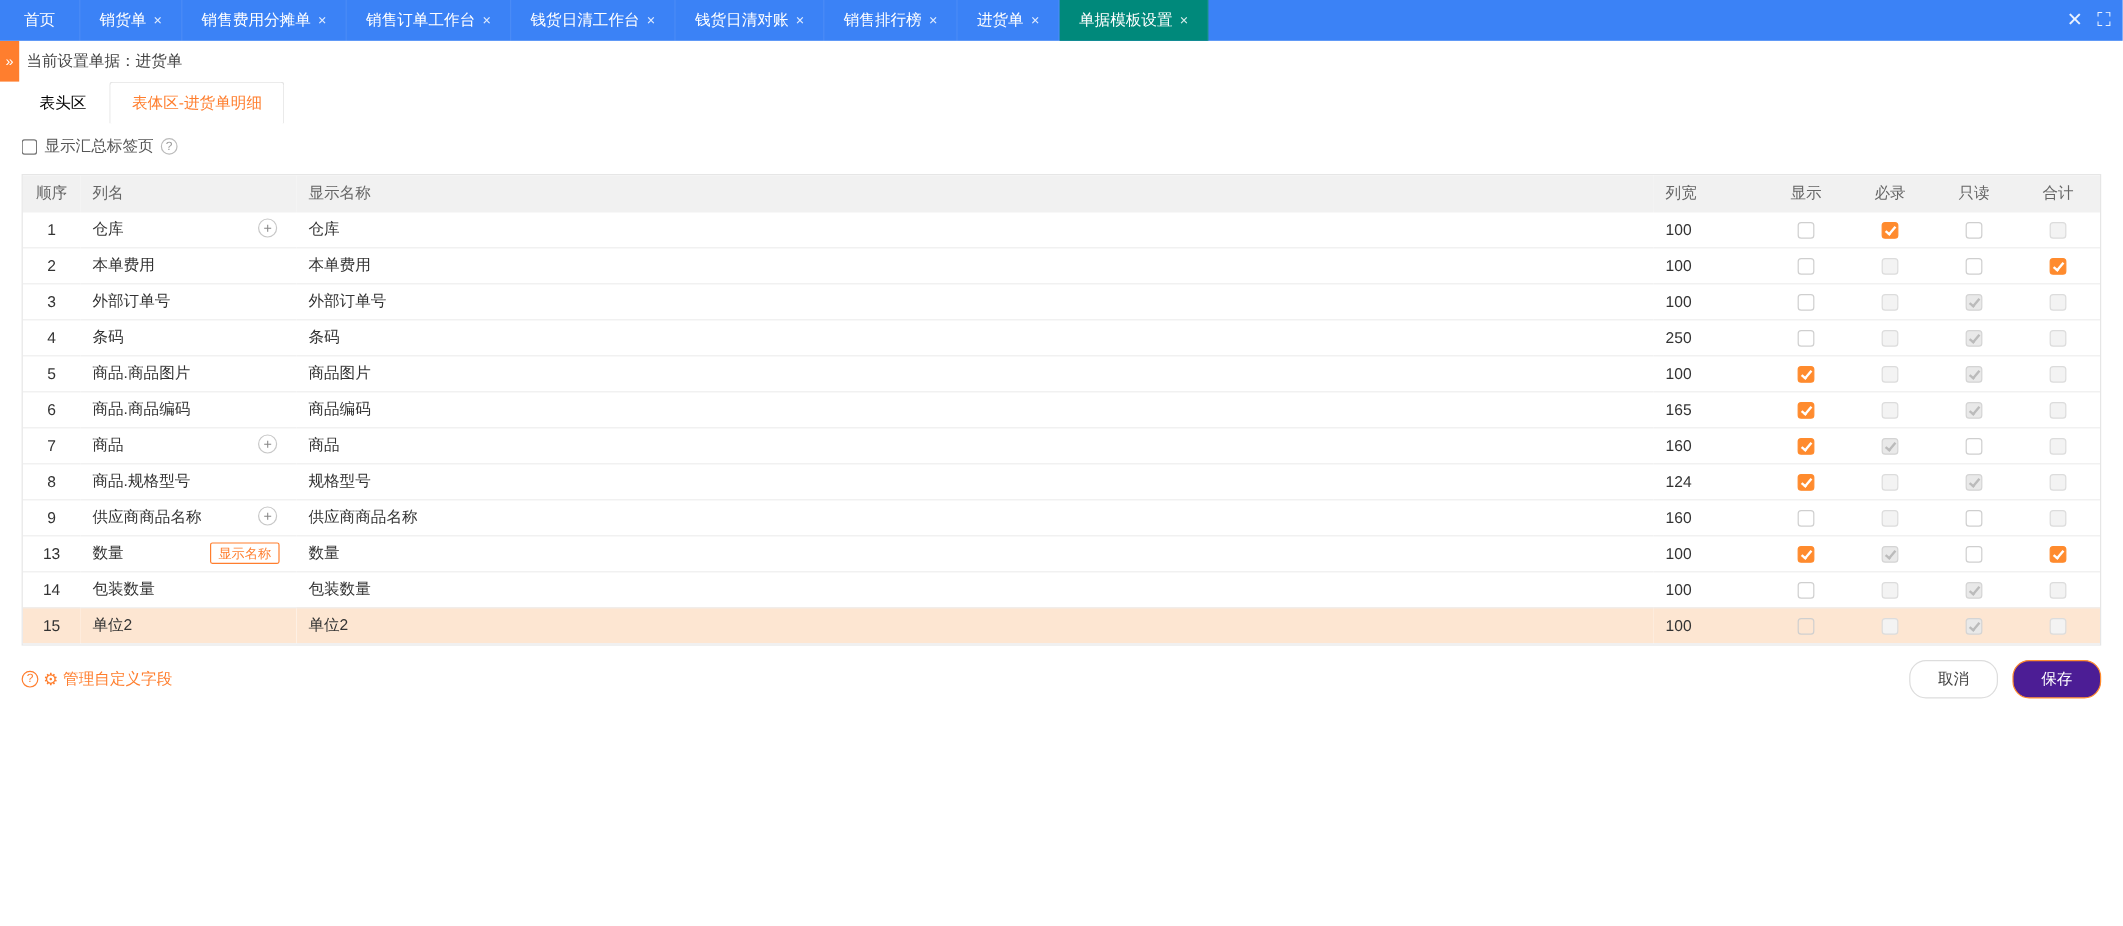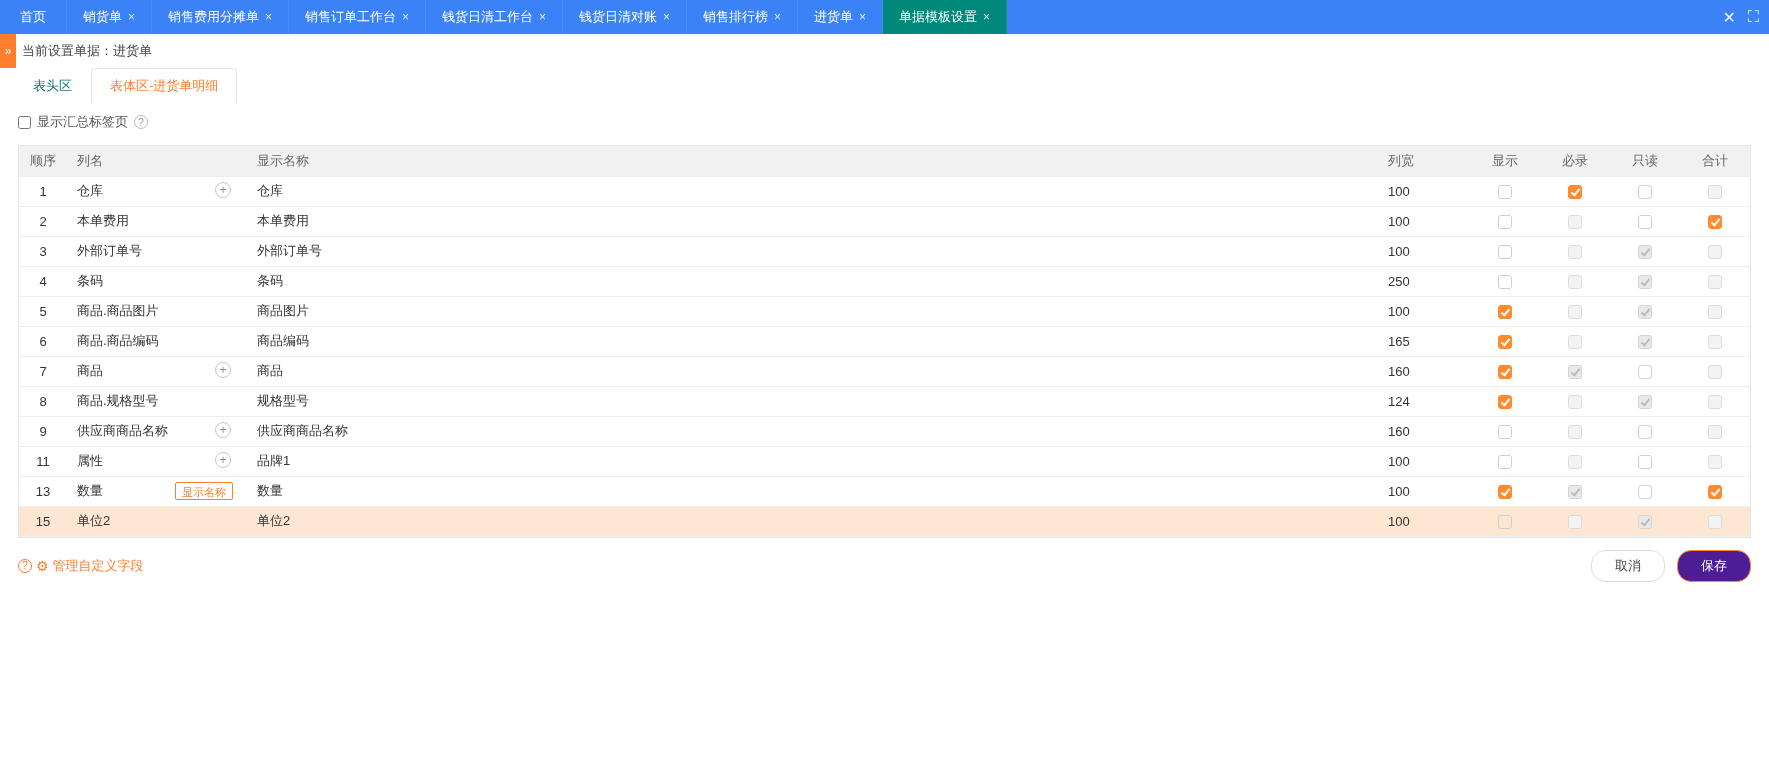--- a/index.html
+++ b/index.html
@@ -17,21 +17,21 @@
 
 
 .setting-row { display: flex; align-items: center; height: 34px; font-size: 13px; }
 .orange-chevron { background: #ff7e2e; color: #fff; width: 16px; height: 34px; display: flex; align-items: center; justify-content: center; font-size: 12px; cursor: pointer; }
 .setting-row .label { margin-left: 6px; color: #444; }
 
 
 .sub-tabs { display: flex; padding: 0 14px; border-bottom: 0; }
 .sub-tab { padding: 8px 18px; border: 1px solid transparent; border-bottom: none; cursor: pointer; color: #555; border-radius: 3px 3px 0 0; }
 .sub-tab.active-body { color: #ff7e2e; border-color: #e5e5e5; background: #fff; }
-.sub-tab.header-tab { color: #0f766e; }
+.sub-tab.header-tab { color: #000000; }
 
 
 .option-row { display: flex; align-items: center; padding: 10px 18px 14px; color: #555; }
 .option-row .chk { margin-right: 6px; }
 .help-q { margin-left: 6px; width: 14px; height: 14px; border: 1px solid #bbb; border-radius: 50%; font-size: 10px; display: inline-flex; align-items: center; justify-content: center; color: #999; cursor: pointer; }
 
 
 .table-wrap { margin: 0 18px; border: 1px solid #e6e6e6; position: relative; }
 .table { width: 100%; border-collapse: collapse; }
 .table th, .table td { font-size: 13px; text-align: left; border-bottom: 1px solid #eee; height: 30px; padding: 0 10px; }
@@ -235,38 +235,38 @@
             <td class="col-seq center">9</td>
             <td class="col-name name-cell"><span>供应商商品名称</span><span class="plus-btn">+</span></td>
             <td class="col-display">供应商商品名称</td>
             <td class="col-width">160</td>
             <td class="col-chk center"><span class="cbx"></span></td>
             <td class="col-chk center"><span class="cbx disabled"></span></td>
             <td class="col-chk center"><span class="cbx"></span></td>
             <td class="col-chk center"><span class="cbx disabled"></span></td>
           </tr>
           <tr>
-            <td class="col-seq center">11</td>
-            <td class="col-name name-cell"><span>属性</span><span class="plus-btn">+</span></td>
-            <td class="col-display">品牌1</td>
-            <td class="col-width">100</td>
-            <td class="col-chk center"><span class="cbx"></span></td>
-            <td class="col-chk center"><span class="cbx disabled"></span></td>
-            <td class="col-chk center"><span class="cbx"></span></td>
-            <td class="col-chk center"><span class="cbx disabled"></span></td>
-          </tr>
-          <tr>
             <td class="col-seq center">13</td>
             <td class="col-name name-cell"><span>数量</span><span class="formula-badge">显示名称</span></td>
             <td class="col-display">数量</td>
             <td class="col-width">100</td>
             <td class="col-chk center"><span class="cbx checked"></span></td>
             <td class="col-chk center"><span class="cbx disabled checked"></span></td>
             <td class="col-chk center"><span class="cbx"></span></td>
             <td class="col-chk center"><span class="cbx checked"></span></td>
+          </tr>
+          <tr>
+            <td class="col-seq center">14</td>
+            <td class="col-name name-cell"><span>包装数量</span></td>
+            <td class="col-display">包装数量</td>
+            <td class="col-width">100</td>
+            <td class="col-chk center"><span class="cbx"></span></td>
+            <td class="col-chk center"><span class="cbx disabled"></span></td>
+            <td class="col-chk center"><span class="cbx disabled checked"></span></td>
+            <td class="col-chk center"><span class="cbx disabled"></span></td>
           </tr>
           <tr class="highlight">
             <td class="col-seq center">15</td>
             <td class="col-name name-cell"><span>单位2</span></td>
             <td class="col-display">单位2</td>
             <td class="col-width">100</td>
             <td class="col-chk center"><span class="cbx"></span></td>
             <td class="col-chk center"><span class="cbx disabled"></span></td>
             <td class="col-chk center"><span class="cbx disabled checked"></span></td>
             <td class="col-chk center"><span class="cbx disabled"></span></td>

